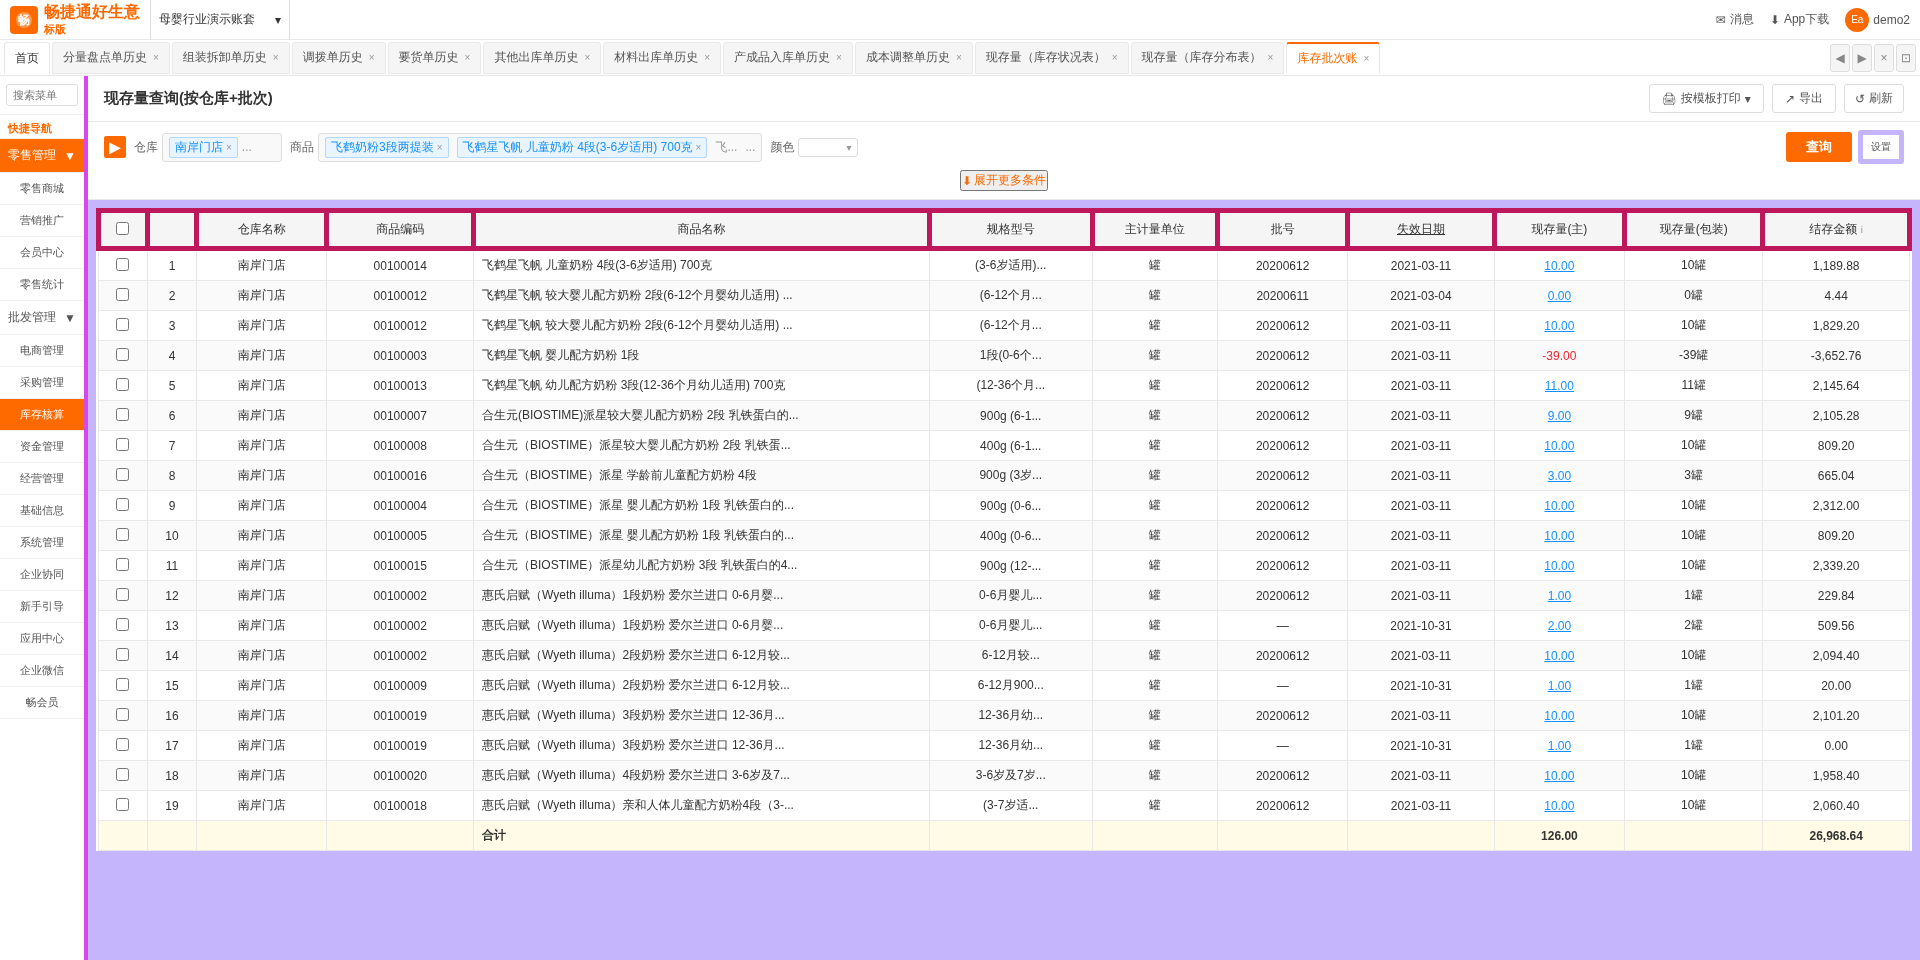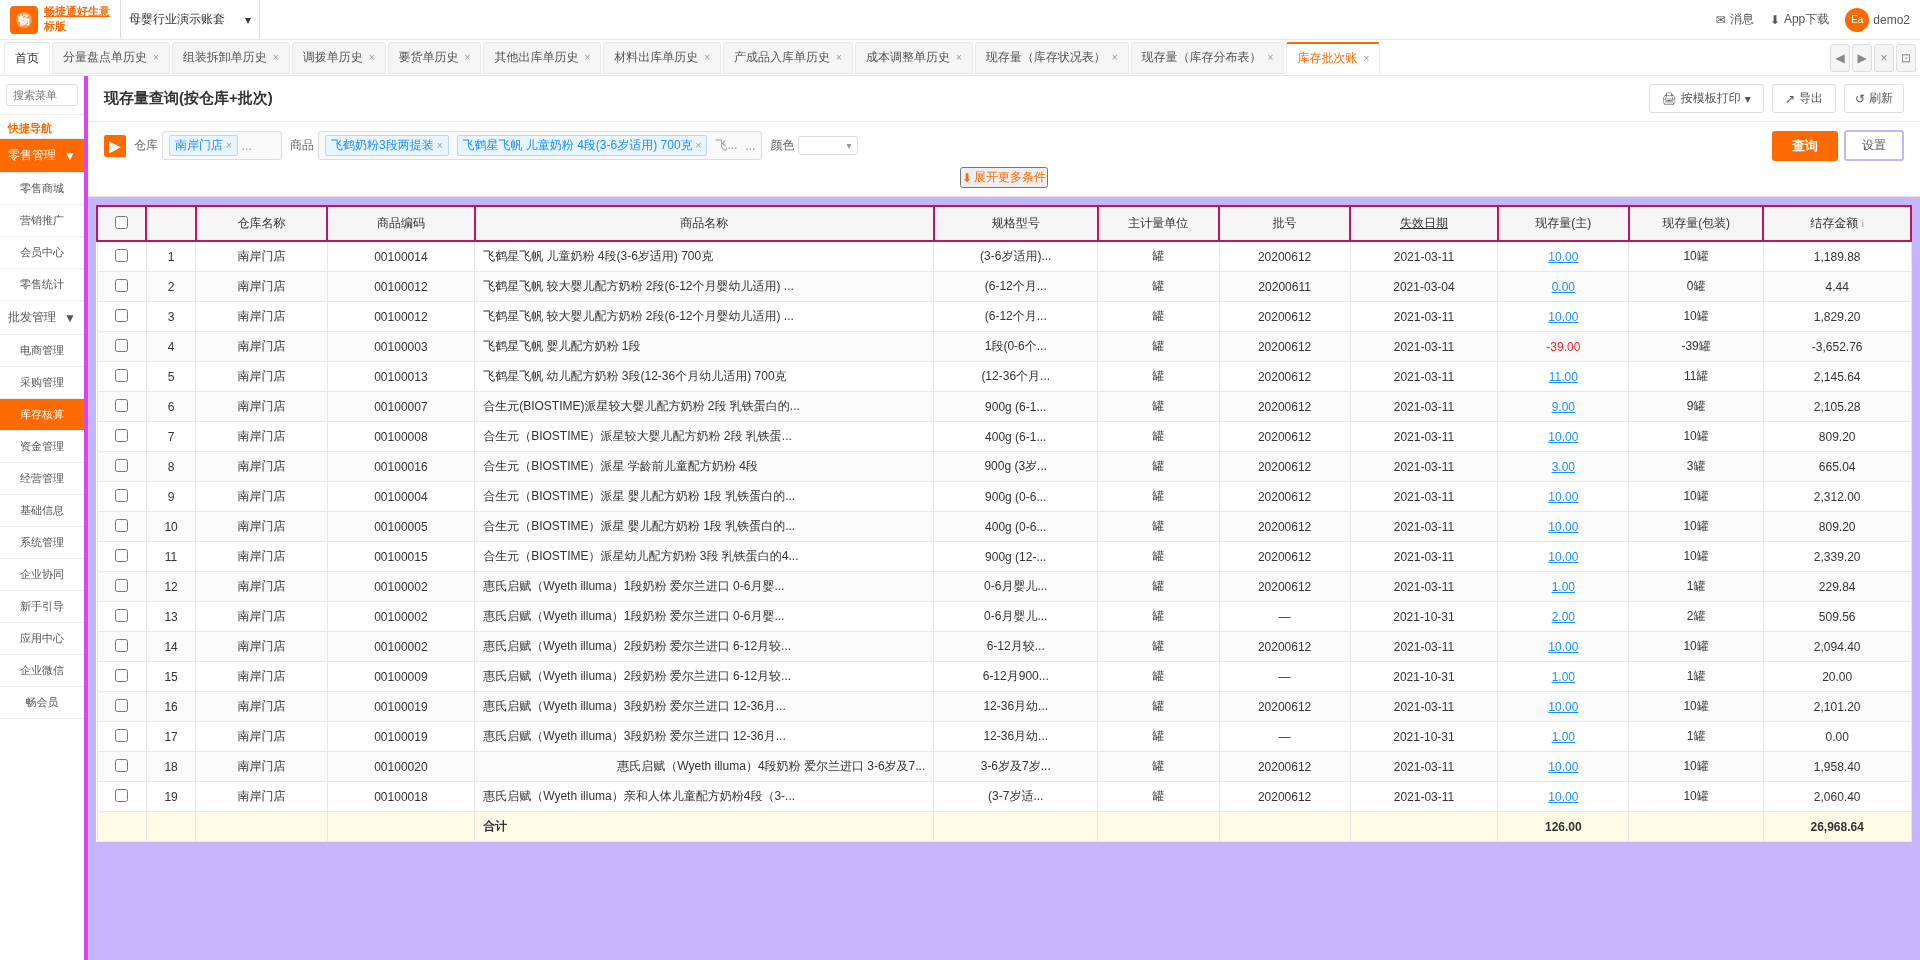--- a/index.html
+++ b/index.html
@@ -3,21 +3,21 @@
   <meta charset="utf-8">
   <style>
     * { box-sizing: border-box; margin: 0; padding: 0; font-family: 'Microsoft YaHei', Arial, sans-serif; font-size: 12px; }
     body { background: #f5f5f5; display: flex; flex-direction: column; height: 960px; overflow: hidden; }
 
     
     .topbar { background: #fff; height: 40px; display: flex; align-items: center; padding: 0 10px; border-bottom: 1px solid #e8e8e8; justify-content: space-between; }
     .topbar-left { display: flex; align-items: center; gap: 10px; }
     .logo-area { display: flex; align-items: center; gap: 6px; color: #ff6a00; font-weight: bold; font-size: 13px; }
     .logo-icon { width: 28px; height: 28px; background: #ff6a00; border-radius: 4px; display: flex; align-items: center; justify-content: center; color: #fff; font-size: 10px; }
-    .logo-text { color: #ff6a00; font-size: 11px; line-height: 1.2; text-decoration: underline; }
+    .logo-text { color: #ff6a00; font-size: 16px; line-height: 1.2; }
     .biaoji { color: #ff6a00; font-size: 11px; }
     .dropdown-selector { display: flex; align-items: center; gap: 4px; padding: 12px 8px; border: 1px solid #ddd; border-radius: 3px; cursor: pointer; color: #333; min-width: 140px; text-align: right; }
     .topbar-right { display: flex; align-items: center; gap: 16px; color: #555; }
     .topbar-right .icon-btn { display: flex; align-items: center; gap: 4px; cursor: pointer; color: #555; }
 
     
     .tabbar { background: #fff; height: 36px; display: flex; align-items: center; border-bottom: 1px solid #e8e8e8; overflow: hidden; padding: 0 4px; gap: 2px; }
     .tab-item { display: flex; align-items: center; gap: 4px; padding: 0 10px; height: 32px; border: 1px solid #e8e8e8; border-radius: 3px 3px 0 0; background: #f5f5f5; cursor: pointer; white-space: nowrap; color: #555; font-size: 12px; }
     .tab-item.home { background: #fff; color: #333; border-bottom: none; }
     .tab-item.active { background: #fff; color: #ff6a00; border-bottom: 1px solid #fff; border-top: 2px solid #ff6a00; }
@@ -53,29 +53,29 @@
     .filter-row { display: flex; align-items: center; gap: 8px; flex-wrap: nowrap; }
     .filter-toggle { width: 22px; height: 22px; background: #ff6a00; color: #fff; border-radius: 2px; display: flex; align-items: center; justify-content: center; cursor: pointer; font-size: 14px; font-weight: bold; flex-shrink: 0; }
     .filter-group { display: flex; align-items: center; gap: 4px; }
     .filter-label { color: #666; font-size: 12px; white-space: nowrap; }
     .filter-tag-container { display: flex; align-items: center; gap: 4px; flex-wrap: wrap; background: #f9f9f9; border: 1px solid #ddd; border-radius: 3px; padding: 3px 6px; min-width: 120px; }
     .filter-tag { display: flex; align-items: center; gap: 3px; background: #e8f4ff; border: 1px solid #b3d8ff; border-radius: 2px; padding: 1px 5px; color: #1890ff; font-size: 11px; }
     .filter-tag .close { color: #999; cursor: pointer; font-size: 10px; }
     .filter-dots { color: #999; cursor: pointer; }
     .filter-more-btn { color: #ff6a00; cursor: pointer; font-size: 12px; display: flex; align-items: center; gap: 2px; }
     .btn-query { background: #ff6a00; color: #fff; border: none; border-radius: 3px; padding: 6px 20px; cursor: pointer; font-size: 13px; font-weight: bold; }
-    .btn-settings { background: #fff; color: #555; border: 2px solid #c4b5fd; border-radius: 3px; padding: 5px 16px; cursor: pointer; font-size: 12px; }
+    .btn-settings { background: #fff; color: #555; border: 5px solid #c4b5fd; border-radius: 3px; padding: 5px 8px; cursor: pointer; font-size: 10px; }
     .filter-color-group { display: flex; align-items: center; gap: 4px; }
     .filter-color-dropdown { display: flex; align-items: center; border: 1px solid #ddd; border-radius: 3px; padding: 3px 6px; background: #fff; min-width: 60px; cursor: pointer; }
     .chevron-down { font-size: 10px; color: #999; margin-left: 4px; }
 
     
     .table-container { flex: 1; overflow: auto; padding: 0 8px 8px; }
     .data-table { width: 100%; border-collapse: collapse; background: #fff; margin-top: 8px; }
-    .data-table th { background: #f5f5f5; border: 2px solid #be185d; padding: 8px 6px; text-align: center; color: #333; font-weight: normal; white-space: nowrap; position: sticky; top: 0; z-index: 1; }
+    .data-table th { background: #f5f5f5; border: 5px solid #be185d; padding: 8px 6px; text-align: center; color: #333; font-weight: normal; white-space: nowrap; position: sticky; top: 0; z-index: 1; }
     .data-table td { border: 1px solid #e8e8e8; padding: 6px 8px; text-align: center; color: #333; white-space: nowrap; }
     .data-table tr.alt td { background: #fafafa; }
     .number-link { color: #1890ff; text-decoration: underline; cursor: pointer; }
     .number-negative { color: #f5222d; }
     .row-index { color: #999; }
     .total-row td { background: #fffbe6 !important; font-weight: bold; color: #333; }
     .col-checkbox { width: 30px; }
     .col-index { width: 30px; }
     .col-warehouse { width: 80px; }
     .col-code { width: 90px; }
@@ -546,21 +546,21 @@
     <td>2021-10-31</td>
     <td><span class="number-link">1.00</span></td>
     <td class="">1罐</td>
     <td class="">0.00</td>
   </tr>
             <tr class="alt">
     <td><input type="checkbox" style=""></td>
     <td class="row-index">18</td>
     <td>南岸门店</td>
     <td>00100020</td>
-    <td class="col-name" style="text-align:right;overflow:hidden;text-overflow:ellipsis;max-width:280px;margin-top:22px;">惠氏启赋（Wyeth illuma）4段奶粉 爱尔兰进口 3-6岁及7...</td>
+    <td class="col-name" style="text-align:left;overflow:hidden;text-overflow:ellipsis;max-width:280px;margin-top:22px;">惠氏启赋（Wyeth illuma）4段奶粉 爱尔兰进口 3-6岁及7...</td>
     <td>3-6岁及7岁...</td>
     <td>罐</td>
     <td>20200612</td>
     <td>2021-03-11</td>
     <td><span class="number-link">10.00</span></td>
     <td class="">10罐</td>
     <td class="">1,958.40</td>
   </tr>
             <tr>
     <td><input type="checkbox" style=""></td>

